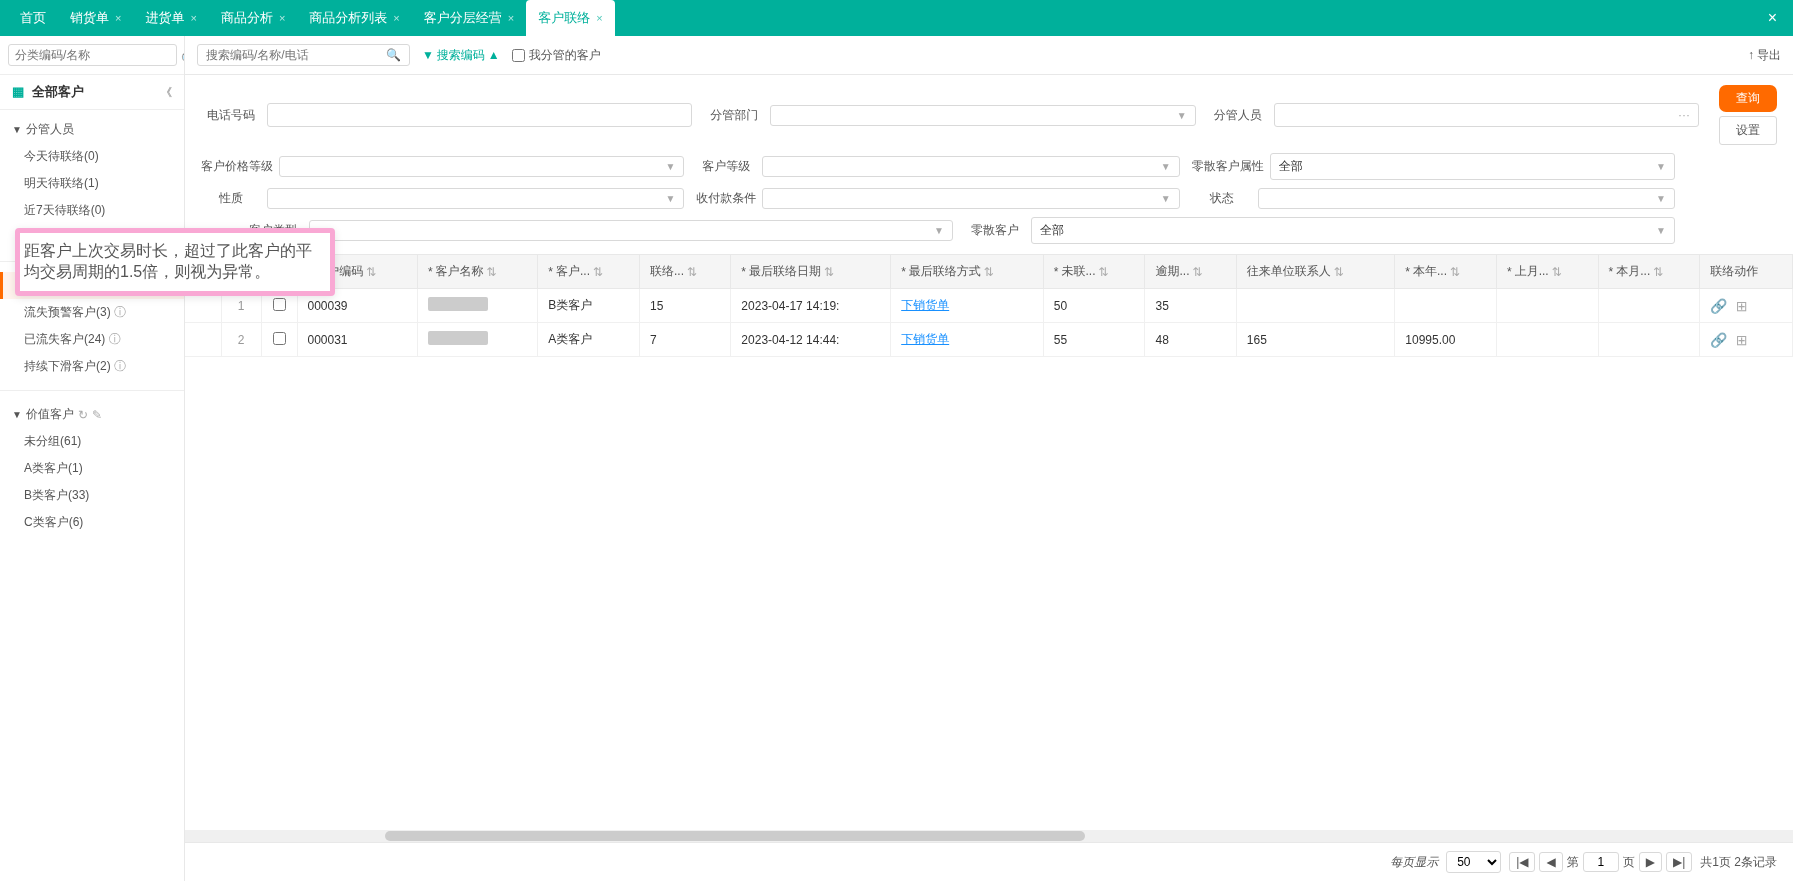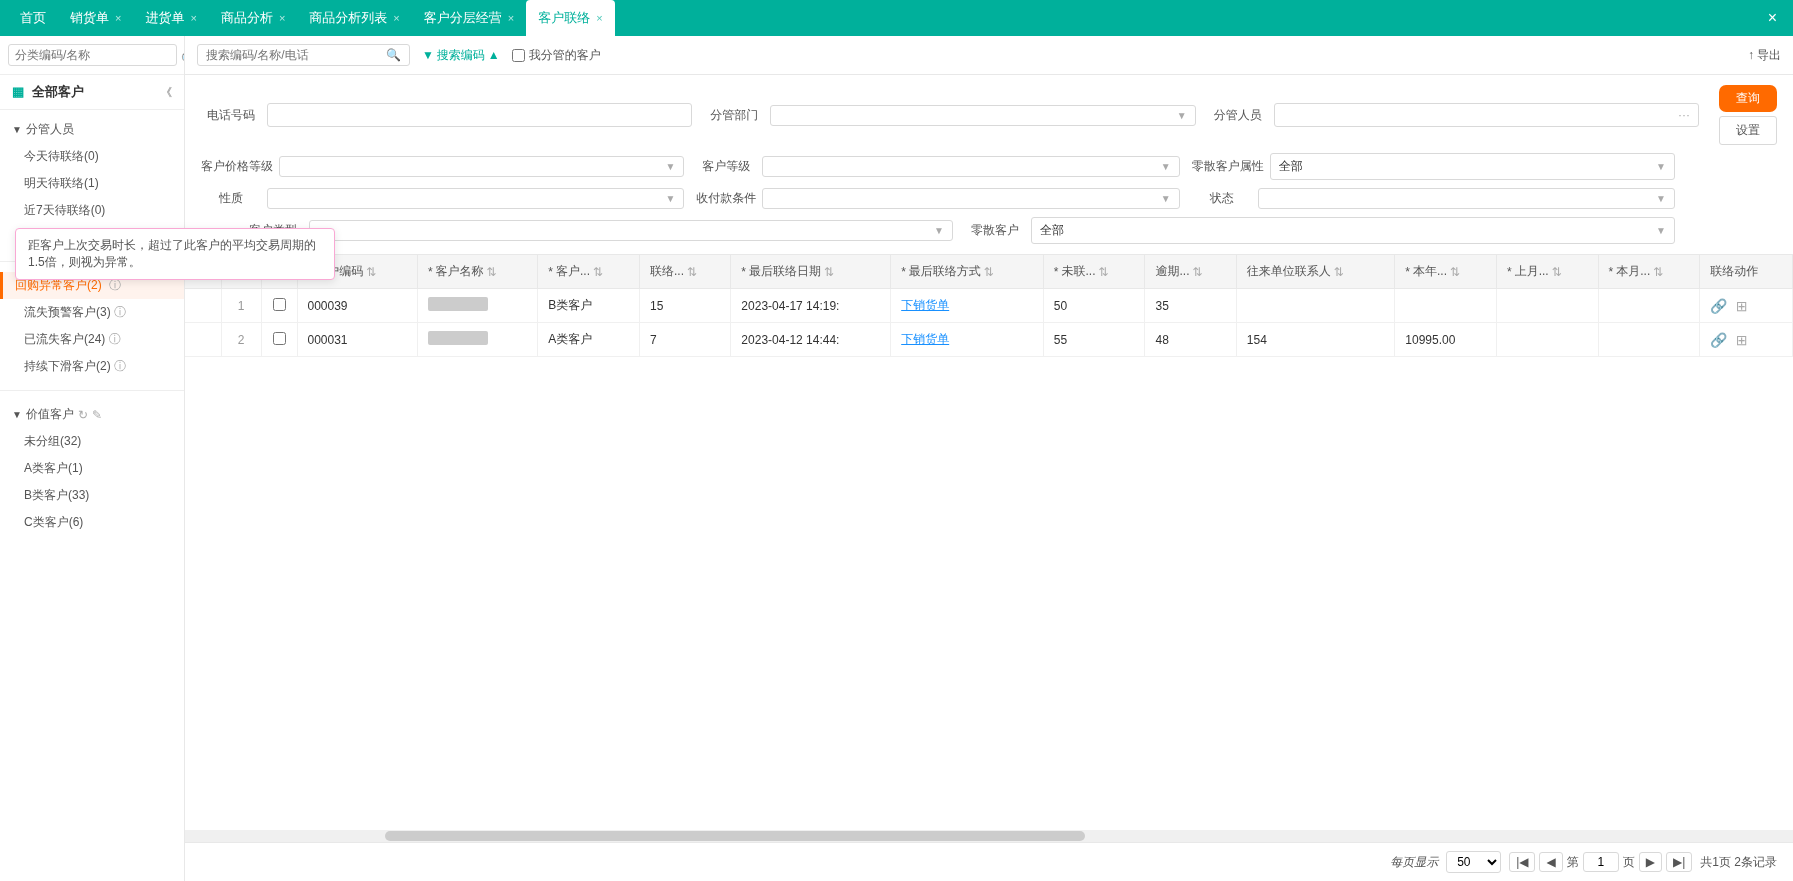--- a/index.html
+++ b/index.html
@@ -52,22 +52,22 @@
     .sidebar-item {
       padding: 5px 12px 5px 24px; color: #555; cursor: pointer; font-size: 12px;
     }
     .sidebar-item.active-item {
       background: #fff3ed; color: #ff6a00; border-left: 3px solid #ff6a00;
     }
     .sidebar-divider { border-top: 1px solid #eee; margin: 4px 0; }
 
     
     .tooltip-box {
-      position: absolute; top: 228px; left: 15px; background: #fff; border: 1px solid #f9a8d4; border-radius: 4px;
-      padding: 8px 12px; font-size: 12px; color: #555; max-width: 320px; z-index: 100; box-shadow: 0 2px 8px rgba(0,0,0,0.1);
+      position: absolute; top: 228px; left: 15px; background: #fff; border: 5px solid #f9a8d4; border-radius: 4px;
+      padding: 8px 4px; font-size: 16px; color: #555; max-width: 320px; z-index: 100; box-shadow: 0 2px 8px rgba(0,0,0,0.1);
     }
 
     
     .content-area {
       flex: 1; display: flex; flex-direction: column; overflow: hidden; background: #f5f5f5;
     }
 
     
     .filter-bar {
       background: #fff; padding: 8px 12px; border-bottom: 1px solid #e8e8e8; display: flex; align-items: center; gap: 8px;
@@ -247,21 +247,21 @@
 
     <div class="sidebar-divider"></div>
 
     <div class="sidebar-section">
       <div class="sidebar-group-title">
         <span class="arrow">▼</span>
         <span>价值客户</span>
         <span style="margin-left:4px;color:#aaa;">↻</span>
         <span style="margin-left:4px;color:#aaa;">✎</span>
       </div>
-      <div class="sidebar-item">未分组(32)</div>
+      <div class="sidebar-item">未分组(61)</div>
       <div class="sidebar-item">A类客户(1)</div>
       <div class="sidebar-item">B类客户(33)</div>
       <div class="sidebar-item">C类客户(6)</div>
     </div>
 
     <div class="tooltip-box">
       <span>距客户上次交易时长，超过了此客户的平均交易周期的1.5倍，则视为异常。</span>
     </div>
   </div>
 
@@ -528,21 +528,21 @@
               <span class="customer-name-blur"></span>
             </td>
             <td>A类客户</td>
             <td>7</td>
             <td>2023-04-12 14:44:</td>
             <td>
               <span class="link-text">下销货单</span>
             </td>
             <td>55</td>
             <td>48</td>
-            <td>154</td>
+            <td>165</td>
             <td>10995.00</td>
             <td></td>
             <td></td>
             <td>
               <div class="action-icons">
                 <span class="action-icon">🔗</span>
                 <span class="action-icon">⊞</span>
               </div>
             </td>
           </tr>

